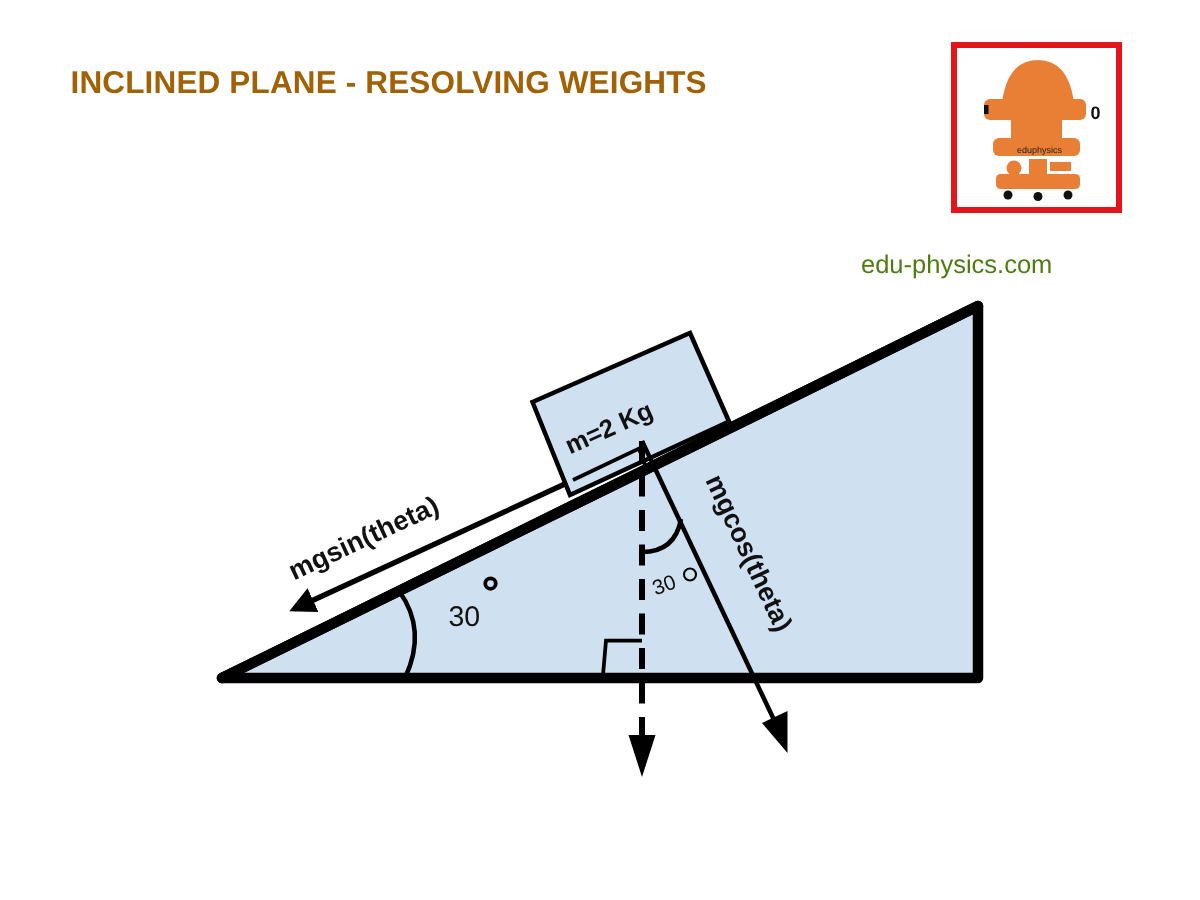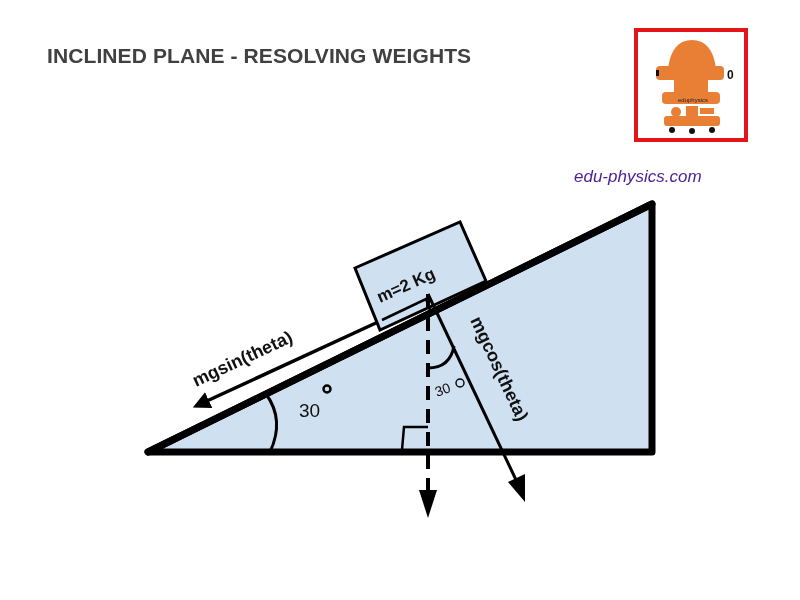--- a/index.html
+++ b/index.html
@@ -1,18 +1,18 @@
 <!DOCTYPE html>
 <html><head>
   <meta charset="utf-8">
   <style>
     html, body { margin: 0; padding: 0; background: #ffffff; }
     body { width: 800px; height: 600px; position: relative; overflow: hidden; font-family: "Liberation Sans", sans-serif; }
-    .title { position: absolute; left: 47px; top: 44px; font-size: 21px; font-weight: bold; color: #404040; letter-spacing: 0.1px; white-space: nowrap; }
-    .site { position: absolute; left: 574px; top: 167px; font-size: 17px; color: #4c1d95; white-space: nowrap; font-style: italic; }
+    .title { position: absolute; left: 47px; top: 44px; font-size: 21px; font-weight: bold; color: #a16207; letter-spacing: 0.1px; white-space: nowrap; }
+    .site { position: absolute; left: 574px; top: 167px; font-size: 17px; color: #4d7c0f; white-space: nowrap; }
     .logo { position: absolute; left: 634px; top: 28px; width: 114px; height: 114px; box-sizing: border-box; border: 4px solid #e3141a; background: #fff; }
     svg.diagram { position: absolute; left: 0; top: 0; }
     .lbl { font-family: "Liberation Sans", sans-serif; fill: #111; }
     .bold { font-weight: bold; }
   </style>
 </head>
 <body>
 
 <div class="title">INCLINED PLANE - RESOLVING WEIGHTS</div>
 

